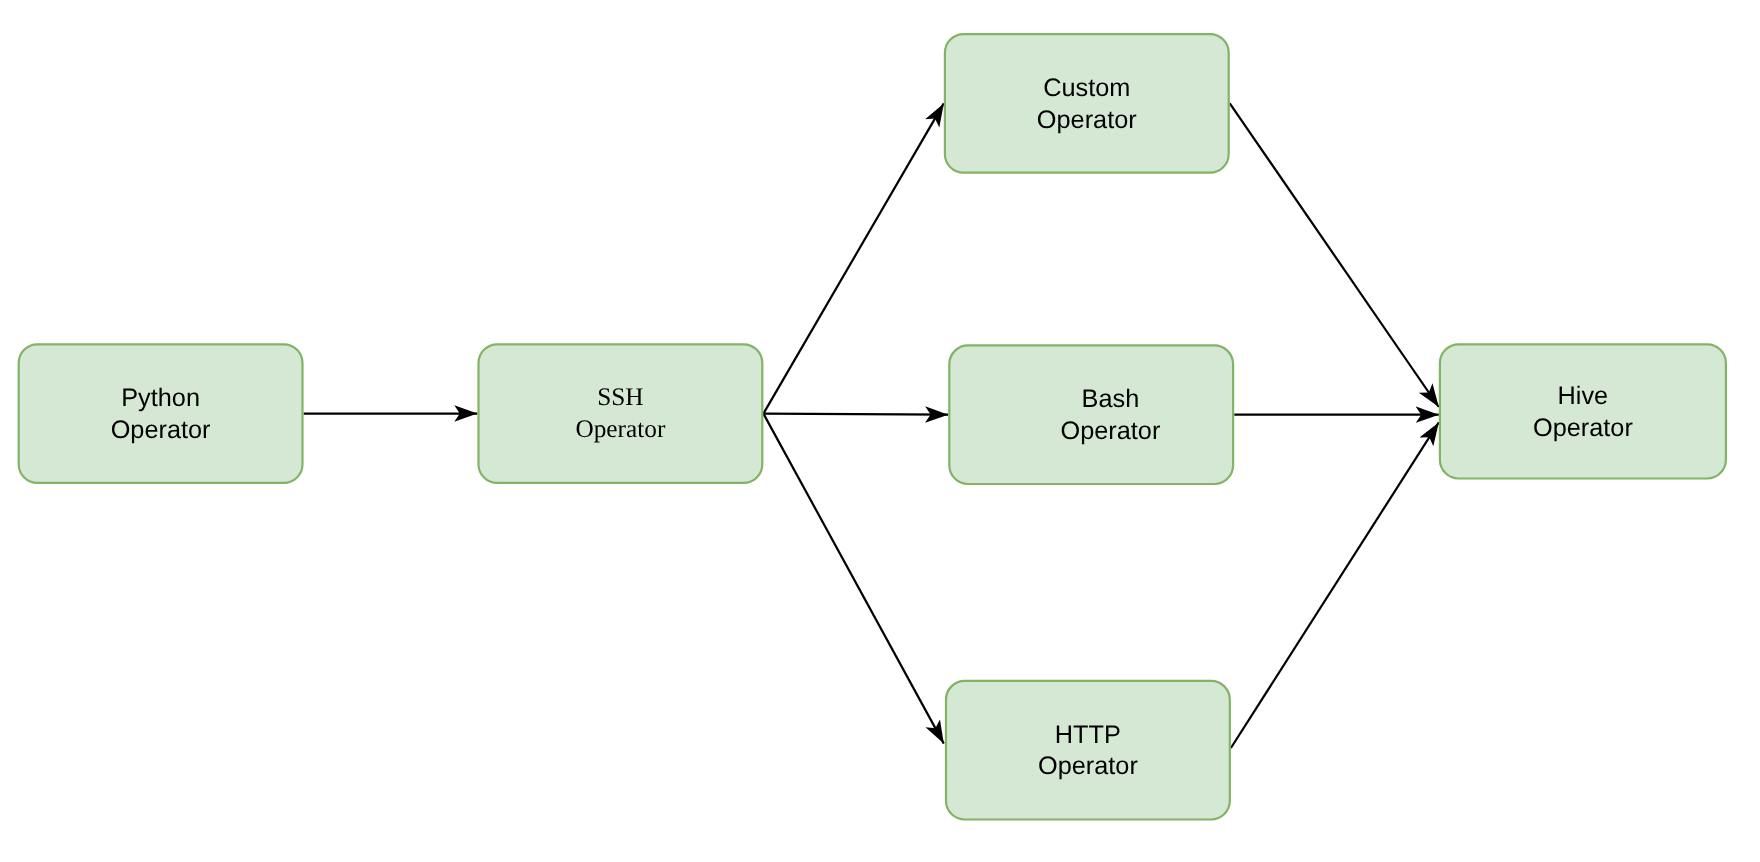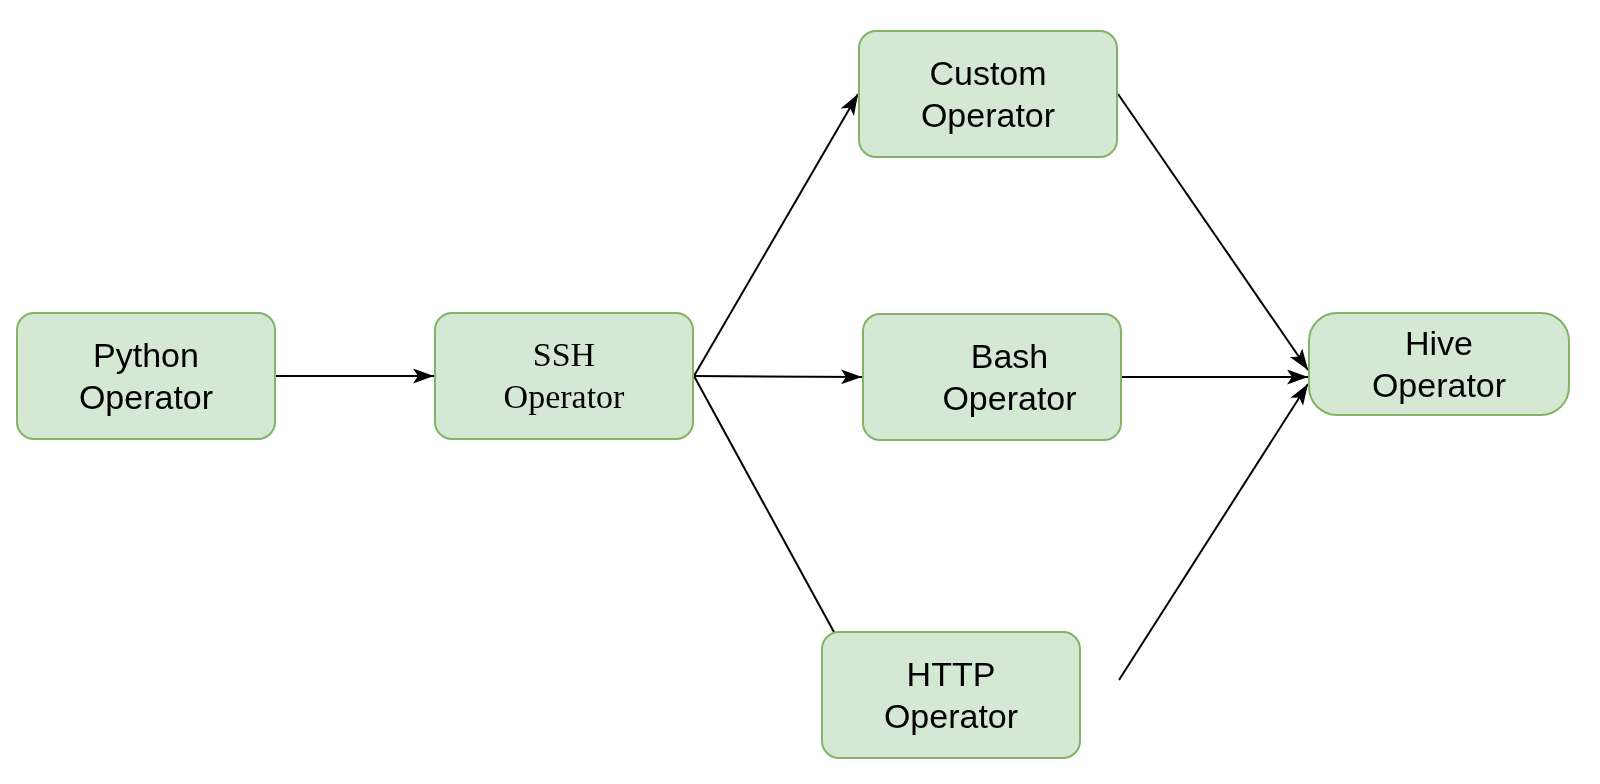--- a/index.html
+++ b/index.html
@@ -29,32 +29,32 @@
     height: 128px;
     background: #d5e8d4;
     border: 2.5px solid #82b366;
     border-radius: 18px;
     box-sizing: border-box;
     display: flex;
     align-items: center;
     justify-content: center;
     text-align: center;
     color: #000000;
-    font-size: 34px;
+    font-size: 23px;
     line-height: 1.24;
   }
   .node-label {
     white-space: pre-line;
   }
   .n-python { left: 16px;   top: 312px; text-align: center; }
   .n-ssh    { left: 434px;  top: 312px; font-family: Liberation Serif, serif; }
   .n-custom { left: 858px;  top: 30px;  }
   .n-bash   { left: 862px;  top: 313px; padding-left: 35px; }
-  .n-http   { left: 821px;  top: 618px; margin-top: 13px; }
-  .n-hive   { left: 1308px; top: 312px; width: 262px; height: 104px; border-radius: 29px; }
+  .n-http   { left: 859px;  top: 618px; }
+  .n-hive   { left: 1308px; top: 312px; width: 262px; height: 124px; }
   .edge {
     stroke: #000000;
     stroke-width: 2;
     fill: none;
   }
 </style>
 </head>
 <body>
 
 <div class="canvas">

